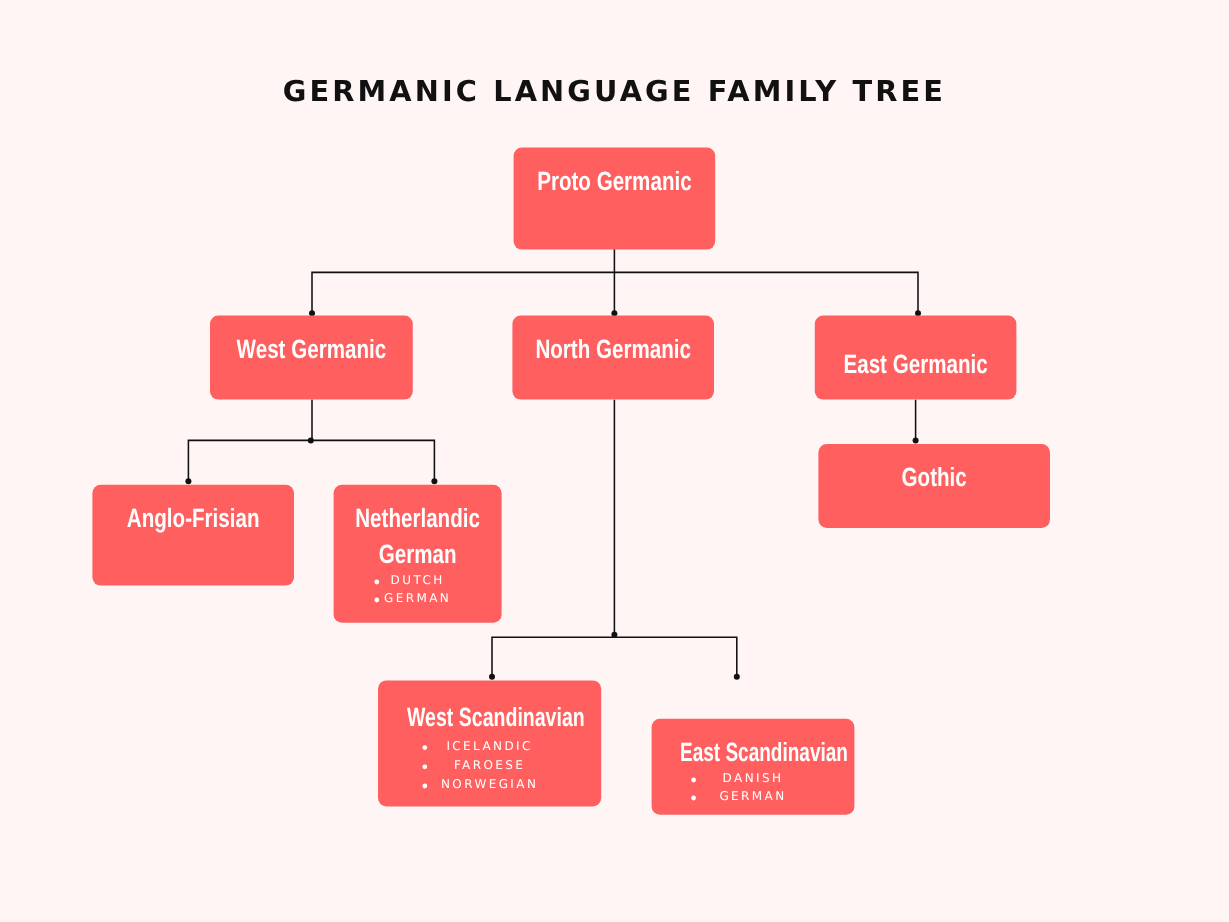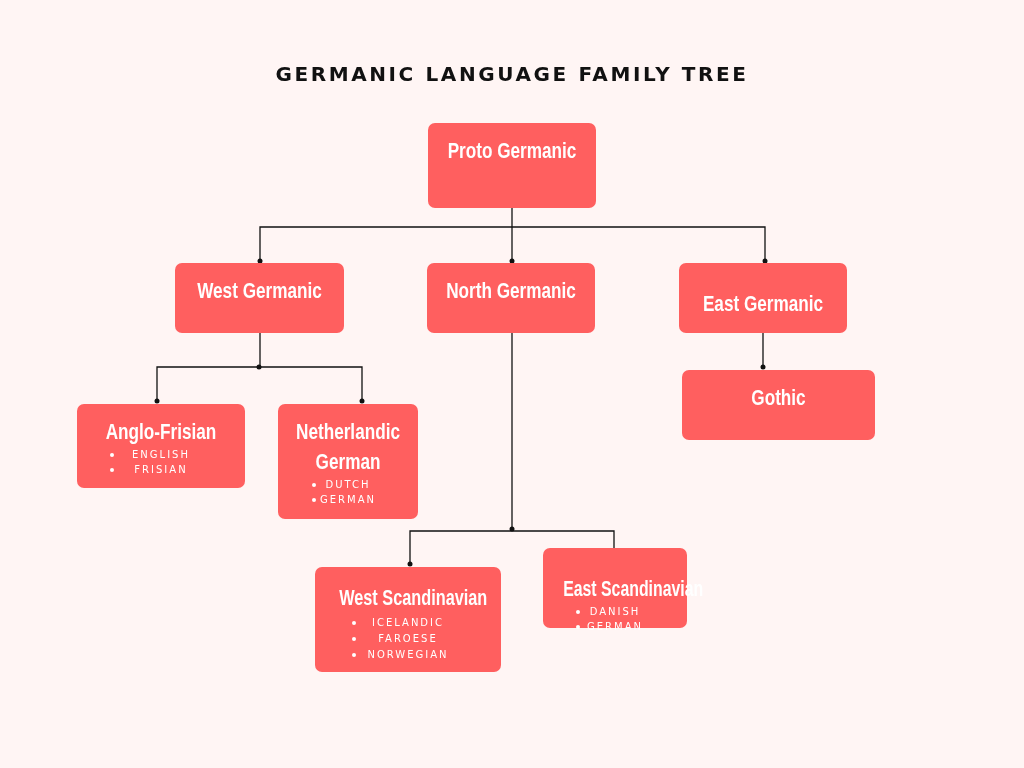--- a/index.html
+++ b/index.html
@@ -8,21 +8,21 @@
     background: #fff5f4;
     position: relative;
     overflow: hidden;
     font-family: "Liberation Sans", sans-serif;
   }
   .title {
     position: absolute; left: 0; top: 62px; width: 1024px;
     text-align: center;
     font-family: "DejaVu Sans", sans-serif;
     font-weight: bold;
-    font-size: 20px;
+    font-size: 24px;
     letter-spacing: 2.6px;
     color: #111;
   }
   svg.lines { position: absolute; left: 0; top: 0; }
   .node {
     position: absolute;
     background: #ff5f5f;
     border-radius: 7px;
     color: #fff;
     text-align: center;
@@ -103,43 +103,39 @@
 <div class="node" style="left:679px; top:263px; width:168px; height:70px; padding-top:26px;">
   <span class="node-label">East Germanic</span>
 </div>
 
 <div class="node" style="left:682px; top:370px; width:193px; height:70px; padding-top:13px;">
   <span class="node-label">Gothic</span>
 </div>
 
 <div class="node" style="left:77px; top:404px; width:168px; height:84px; padding-top:13px;">
   <span class="node-label">Anglo-Frisian</span>
-  <ul class="node-list">
-    <li><span class="bullet" style="left:33px;"></span><span>ENGLISH</span></li>
-    <li><span class="bullet" style="left:33px;"></span><span>FRISIAN</span></li>
-  </ul>
 </div>
 
 <div class="node" style="left:278px; top:404px; width:140px; height:115px; padding-top:13px;">
   <span class="node-label">Netherlandic</span>
   <span class="node-label">German</span>
   <ul class="node-list">
     <li><span class="bullet" style="left:34px;"></span><span>DUTCH</span></li>
     <li><span class="bullet" style="left:34px;"></span><span>GERMAN</span></li>
   </ul>
 </div>
 
 <div class="node" style="left:315px; top:567px; width:186px; height:105px; padding-top:16px;">
   <span class="node-label" style="transform:scaleX(0.74);">West Scandinavian</span>
   <ul class="node-list" style="margin-top:2px;">
     <li style="line-height:16px;"><span class="bullet" style="left:37px;"></span><span>ICELANDIC</span></li>
     <li style="line-height:16px;"><span class="bullet" style="left:37px;"></span><span>FAROESE</span></li>
     <li style="line-height:16px;"><span class="bullet" style="left:37px;"></span><span>NORWEGIAN</span></li>
   </ul>
 </div>
 
-<div class="node" style="left:543px; top:548px; width:144px; height:80px; padding-top:26px;">
+<div class="node" style="left:543px; top:599px; width:169px; height:80px; padding-top:13px;">
   <span class="node-label" style="transform:scaleX(0.72);">East Scandinavian</span>
   <ul class="node-list">
     <li><span class="bullet" style="left:33px;"></span><span>DANISH</span></li>
     <li><span class="bullet" style="left:33px;"></span><span>GERMAN</span></li>
   </ul>
 </div>
 
 </body></html>

